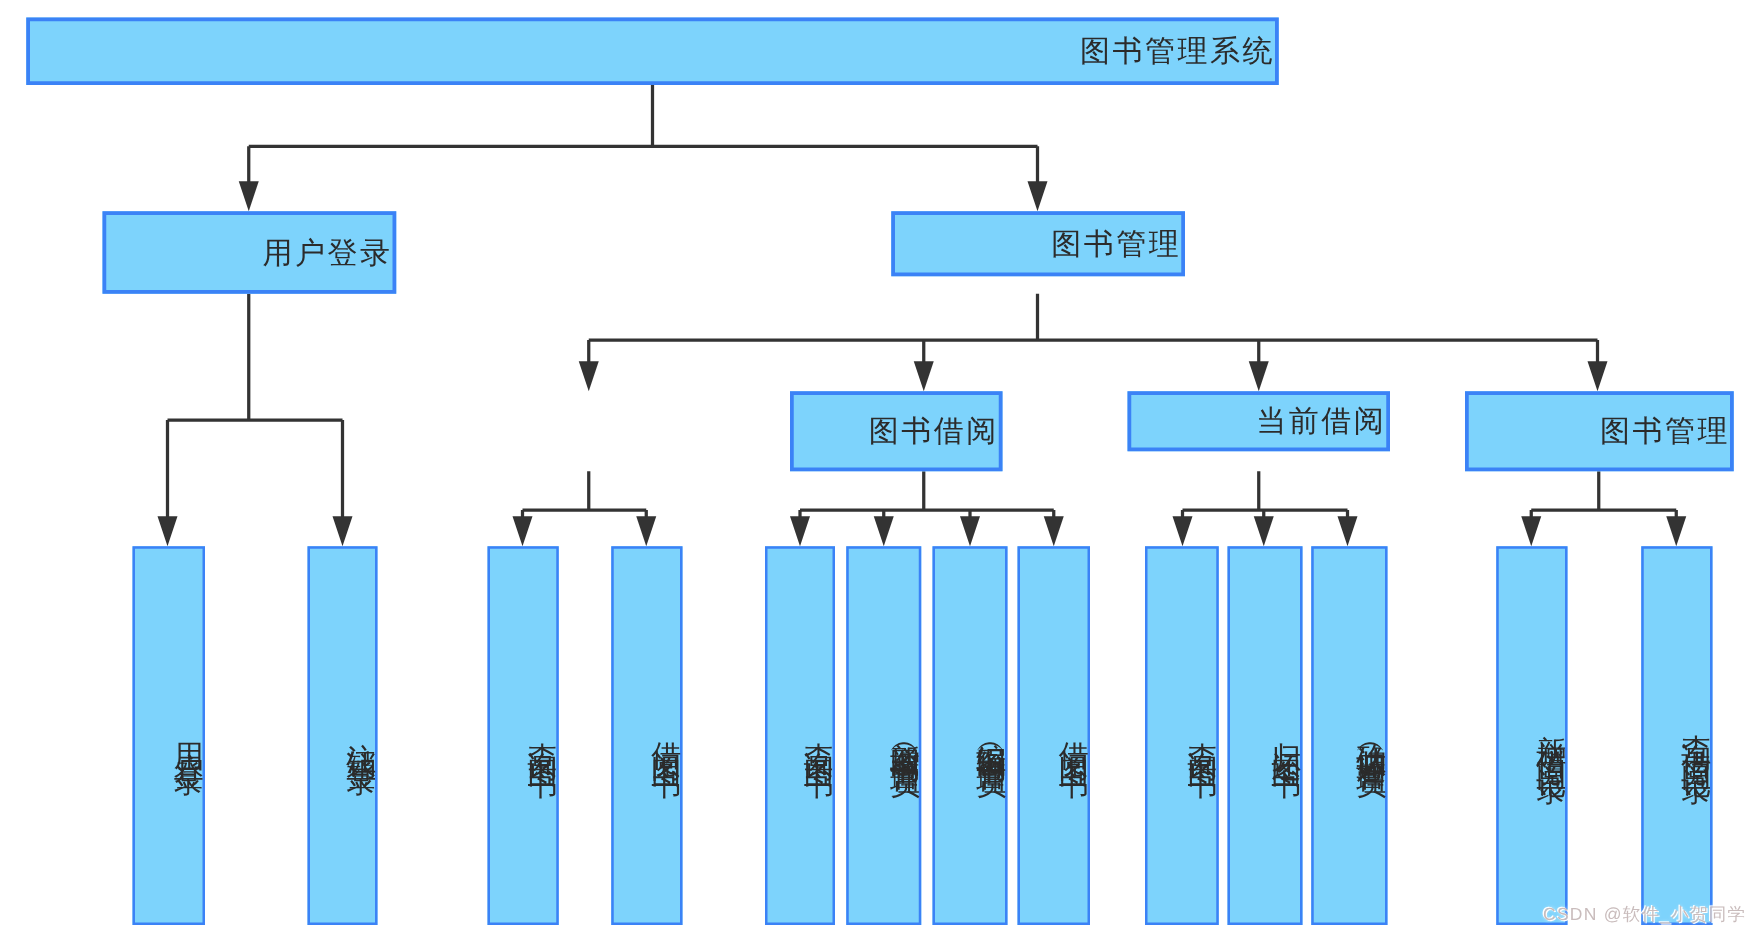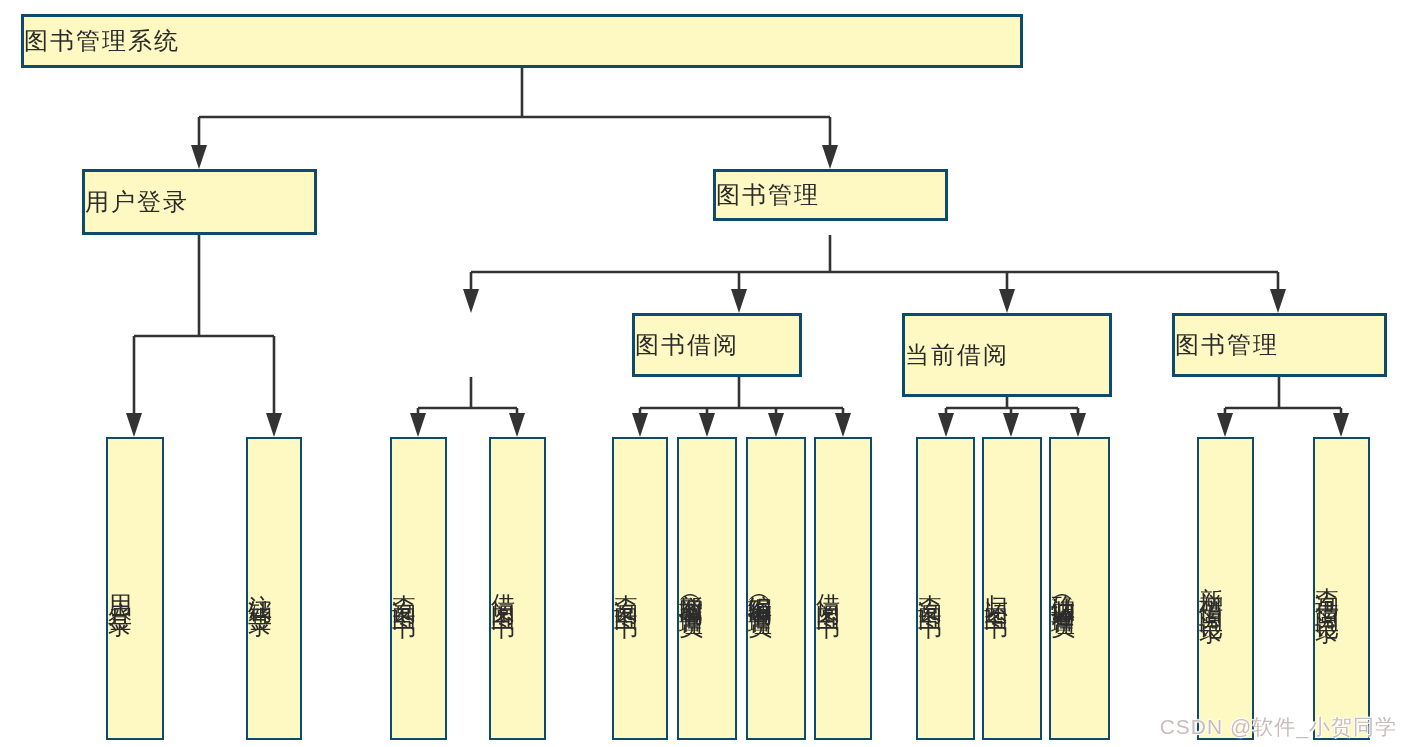--- a/index.html
+++ b/index.html
@@ -17,25 +17,25 @@
   }
   .connectors {
     position: absolute;
     left: 0; top: 0;
     width: 1405px;
     height: 747px;
   }
   .box {
     position: absolute;
     box-sizing: border-box;
-    background: #fef9c3;
-    border: 3px solid #0c4a6e;
+    background: #7dd3fc;
+    border: 3px solid #3b82f6;
     display: flex;
     align-items: center;
-    justify-content: flex-start;
+    justify-content: flex-end;
     color: #2b2b2b;
   }
   .hbox span {
     font-size: 24px;
     letter-spacing: 2px;
     white-space: nowrap;
   }
   .vbox {
     border-width: 2px;
   }
@@ -47,21 +47,21 @@
     line-height: 1;
     white-space: nowrap;
   }
   .vbox.long span {
     letter-spacing: 3px;
   }
   .watermark {
     position: absolute;
     right: 8px;
     bottom: 6px;
-    font-size: 21px;
+    font-size: 14px;
     letter-spacing: 1px;
     color: #c9bcbc;
     text-shadow: 0 0 3px #ffffff, 1px 1px 0 #ffffff, -1px -1px 0 #ffffff;
     white-space: nowrap;
     z-index: 5;
   }
 </style>
 </head>
 <body>
 
@@ -116,21 +116,21 @@
   <div class="box hbox" style="left:82px; top:169px; width:235px; height:66px;">
     <span>用户登录</span>
   </div>
   <div class="box hbox" style="left:713px; top:169px; width:235px; height:52px;">
     <span>图书管理</span>
   </div>
 
   <div class="box hbox" style="left:632px; top:313px; width:170px; height:64px;">
     <span>图书借阅</span>
   </div>
-  <div class="box hbox" style="left:902px; top:313px; width:210px; height:84px;">
+  <div class="box hbox" style="left:902px; top:313px; width:210px; height:48px;">
     <span>当前借阅</span>
   </div>
   <div class="box hbox" style="left:1172px; top:313px; width:215px; height:64px;">
     <span>图书管理</span>
   </div>
 
   <div class="box vbox" style="left:106px; top:437px; width:58px; height:303px;">
     <span>用户登录</span>
   </div>
   <div class="box vbox" style="left:246px; top:437px; width:56px; height:303px;">

